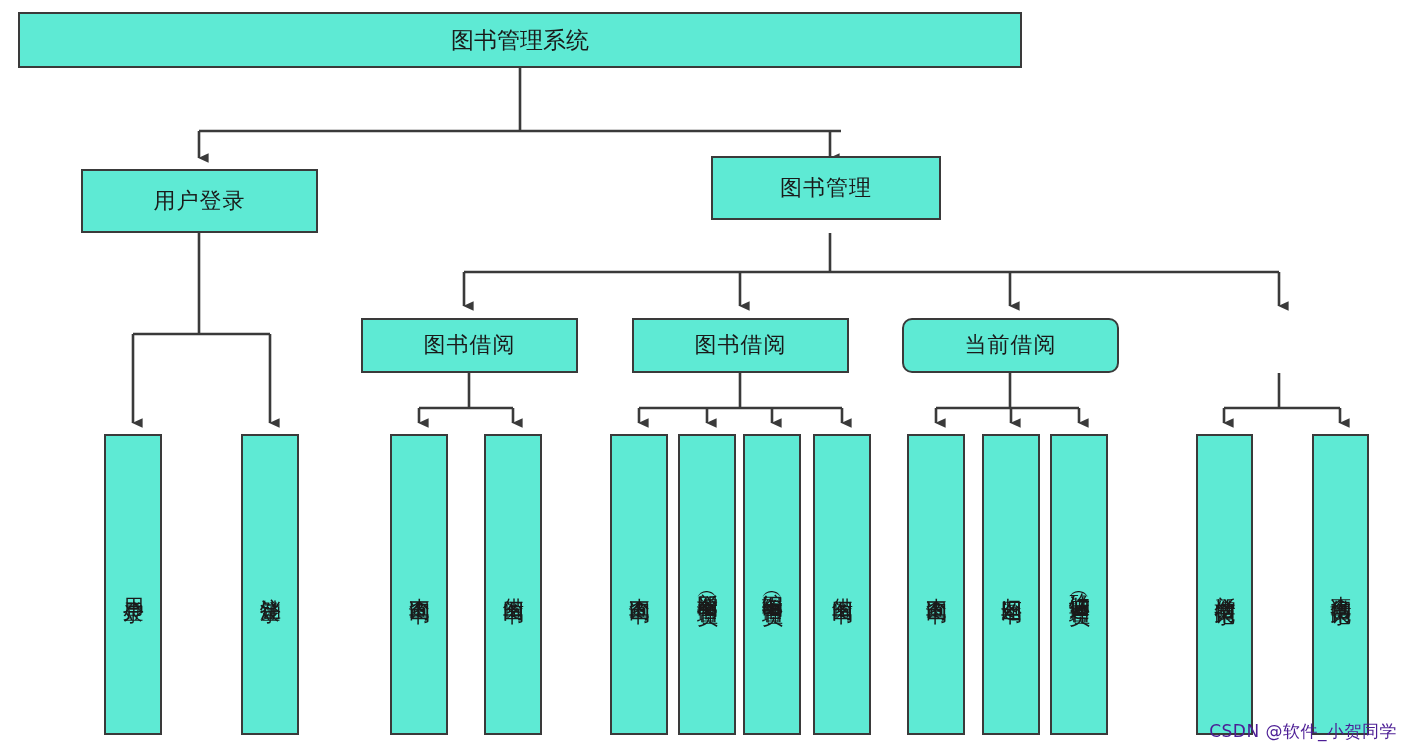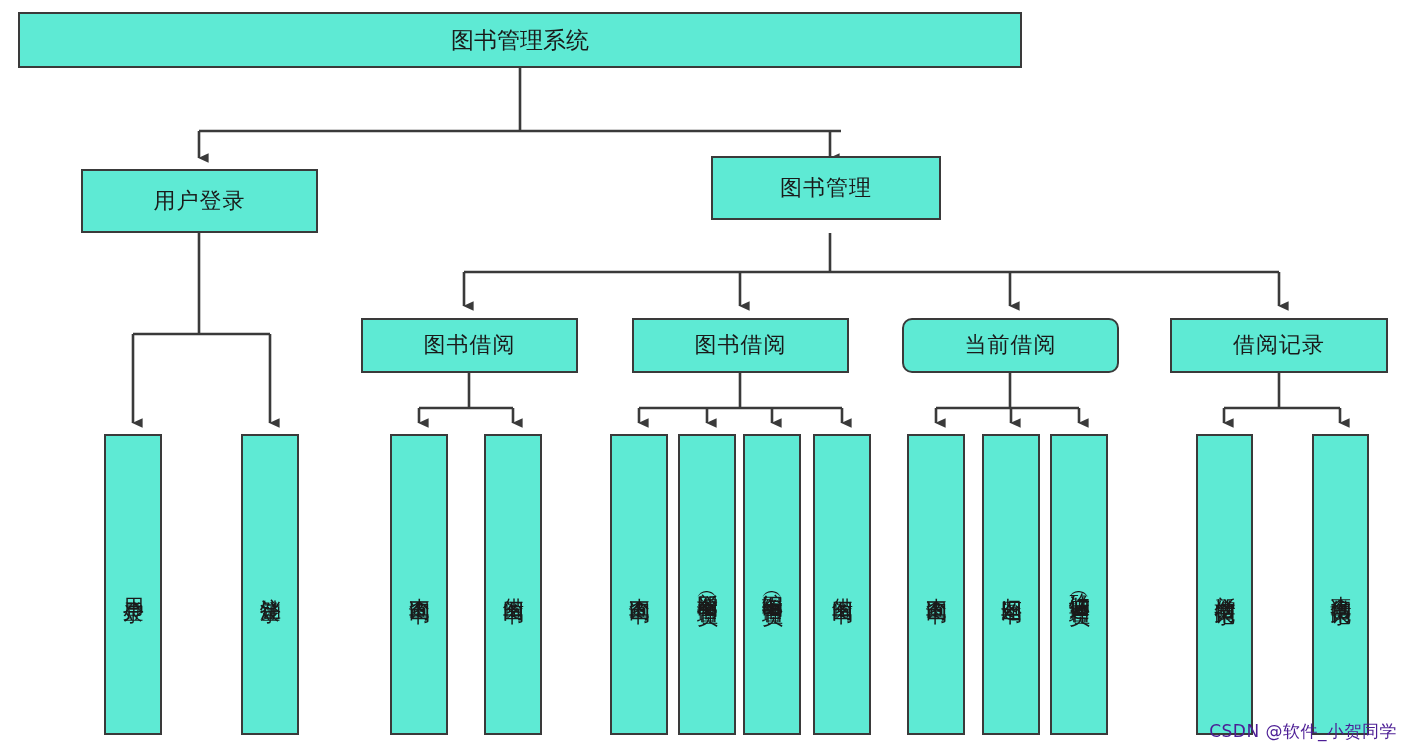--- a/index.html
+++ b/index.html
@@ -135,23 +135,20 @@
 
   <div class="node h" style="left:361px; top:318px; width:217px; height:55px;">
     <span>图书借阅</span>
   </div>
   <div class="node h" style="left:632px; top:318px; width:217px; height:55px;">
     <span>图书借阅</span>
   </div>
   <div class="node h" style="left:902px; top:318px; width:217px; height:55px;border-radius:10px;">
     <span>当前借阅</span>
   </div>
-  <div class="node h" style="left:1170px; top:318px; width:218px; height:55px;">
-    <span>借阅记录</span>
-  </div>
 
   <div class="node leaf" style="left:104px; top:434px; width:58px; height:301px;">
     <span class="vtext">用户登录</span>
   </div>
   <div class="node leaf" style="left:241px; top:434px; width:58px; height:301px;">
     <span class="vtext">注销登录</span>
   </div>
 
   <div class="node leaf" style="left:390px; top:434px; width:58px; height:301px;">
     <span class="vtext">查询图书</span>

